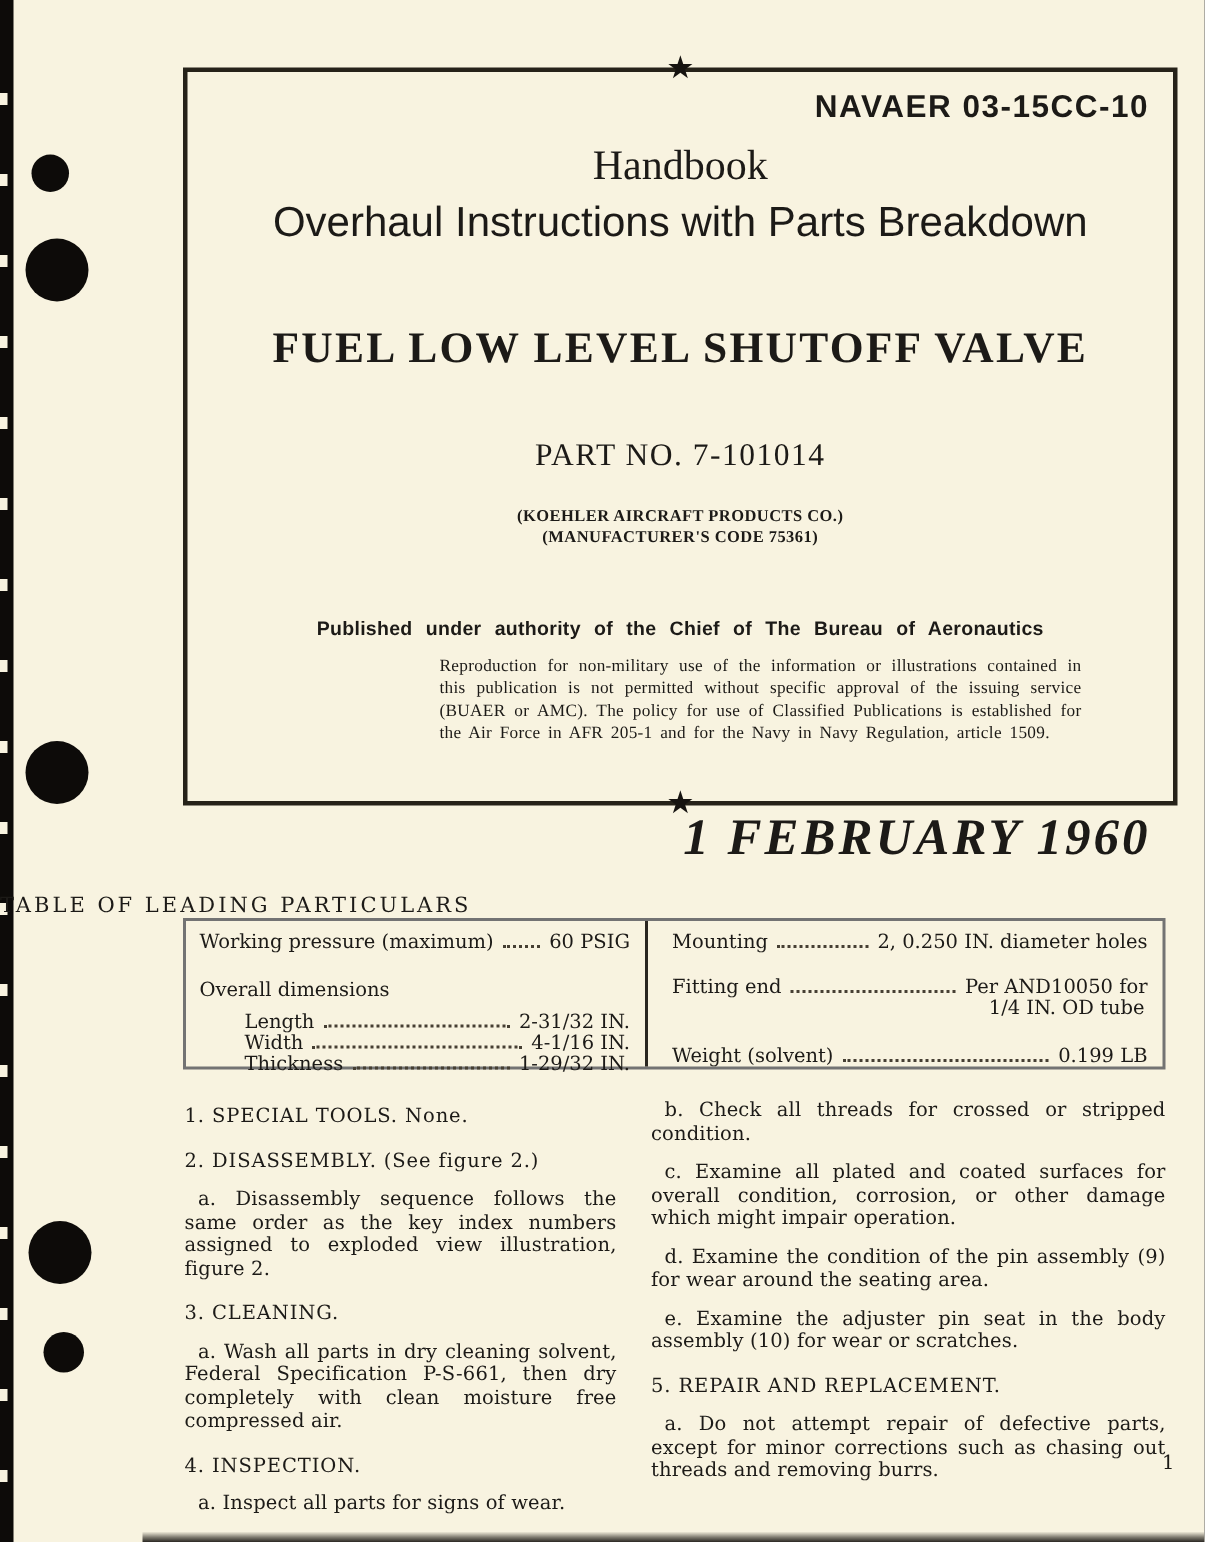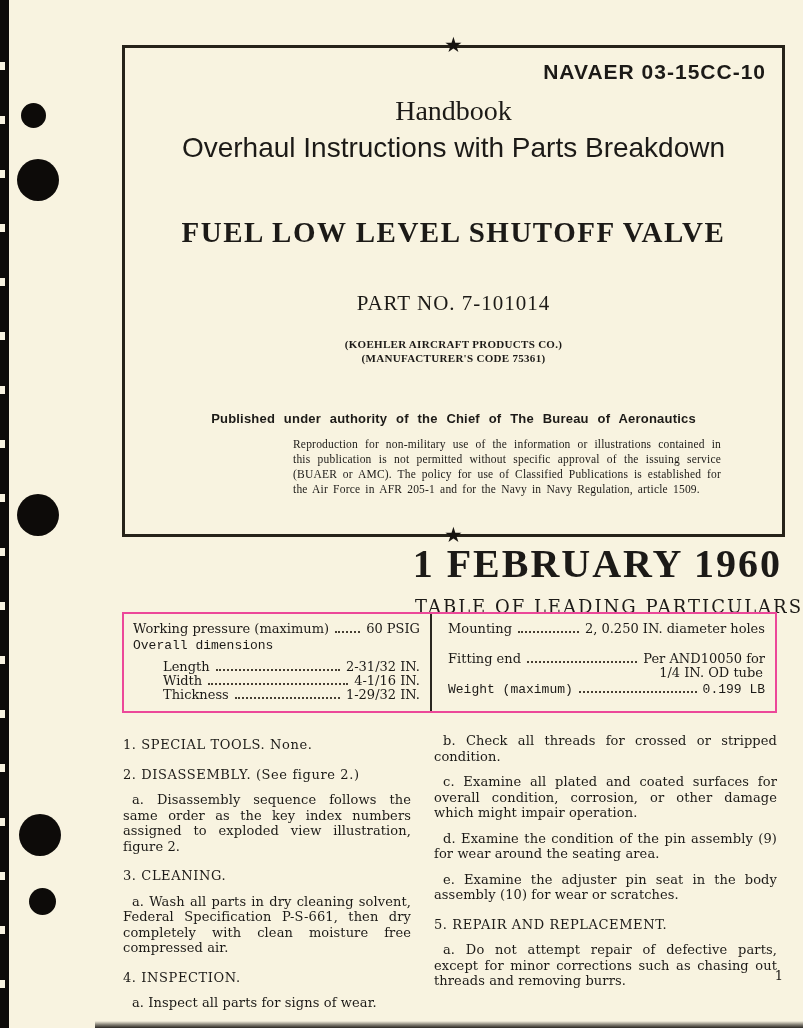--- a/index.html
+++ b/index.html
@@ -55,41 +55,41 @@
     top:363px;font-family:"Liberation Sans", sans-serif;font-weight:bold;
     font-size:13px;word-spacing:5px;letter-spacing:.2px;
   }
   .repro{
     position:absolute;top:389px;left:168px;width:428px;
     font-family:"Liberation Serif", serif;font-size:11.5px;line-height:15px;
     text-align:justify;word-spacing:2px;letter-spacing:.2px;
   }
 
   .issue-date{
-    position:absolute;top:540px;right:21px;
-    font-family:"Liberation Serif", serif;font-weight:600;
-    font-size:40px;letter-spacing:2px;
+    position:absolute;top:540px;right:36px;
+    font-family:"Liberation Serif", serif;font-style:italic;font-weight:600;
+    font-size:34px;letter-spacing:2px;
   }
 
   .tlp-title{
-    position:absolute;top:596px;left:0;width:100%;text-align:right;
-    font-size:18px;letter-spacing:2px;
+    position:absolute;top:596px;left:0;width:100%;text-align:left;
+    font-size:14px;letter-spacing:2px;
   }
   .tlp-table{
     position:absolute;left:122px;top:612px;width:655px;height:101px;
-    border:2px solid #ec4899;display:flex;
+    border:2px solid #737373;display:flex;
     font-size:13px;line-height:14px;
   }
   .tlp-cell{padding:6px 10px 6px 9px;}
   .tlp-left{width:308px;border-right:2px solid #2a2620;}
   .tlp-right{flex:1;padding-left:16px;}
   .tl-row{display:flex;align-items:baseline;white-space:nowrap;}
   .tl-row .leader{flex:1 1 auto;margin:0 6px;border-bottom:2px dotted #463f33;height:10px;min-width:18px;}
   .tl-row .val{white-space:nowrap;}
-  .mt2{margin-top:2px;} .mt7{margin-top:7px;} .mt13{margin-top:3px;font-family:Liberation Mono, monospace;} .mt16{margin-top:16px;}
+  .mt2{margin-top:2px;} .mt7{margin-top:7px;} .mt13{margin-top:18px;} .mt16{margin-top:16px;}
   .ind{padding-left:30px;}
   .val2{text-align:right;padding-right:2px;}
 
   .col{
     position:absolute;font-size:13px;line-height:15.5px;
     text-align:justify;letter-spacing:.1px;
   }
   .col-left{left:123px;top:737px;width:288px;}
   .col-right{left:434px;top:733px;width:343px;}
   .sec-heading{margin-top:14px;letter-spacing:.6px;}
@@ -168,21 +168,21 @@
         <span class="leader"></span>
         <span class="val">2, 0.250 IN. diameter holes</span>
       </div>
       <div class="tl-row mt16">
         <span>Fitting end</span>
         <span class="leader"></span>
         <span class="val">Per AND10050 for</span>
       </div>
       <div class="val2">1/4 IN. OD tube</div>
       <div class="tl-row mt13">
-        <span>Weight (maximum)</span>
+        <span>Weight (solvent)</span>
         <span class="leader"></span>
         <span class="val">0.199 LB</span>
       </div>
     </div>
   </div>
 
   <div class="col col-left">
     <p class="sec-heading">1. SPECIAL TOOLS. None.</p>
     <p class="sec-heading">2. DISASSEMBLY. (See figure 2.)</p>
     <p class="sec-para">a. Disassembly sequence follows the same order as the key index numbers assigned to exploded view illustration, figure 2.</p>

